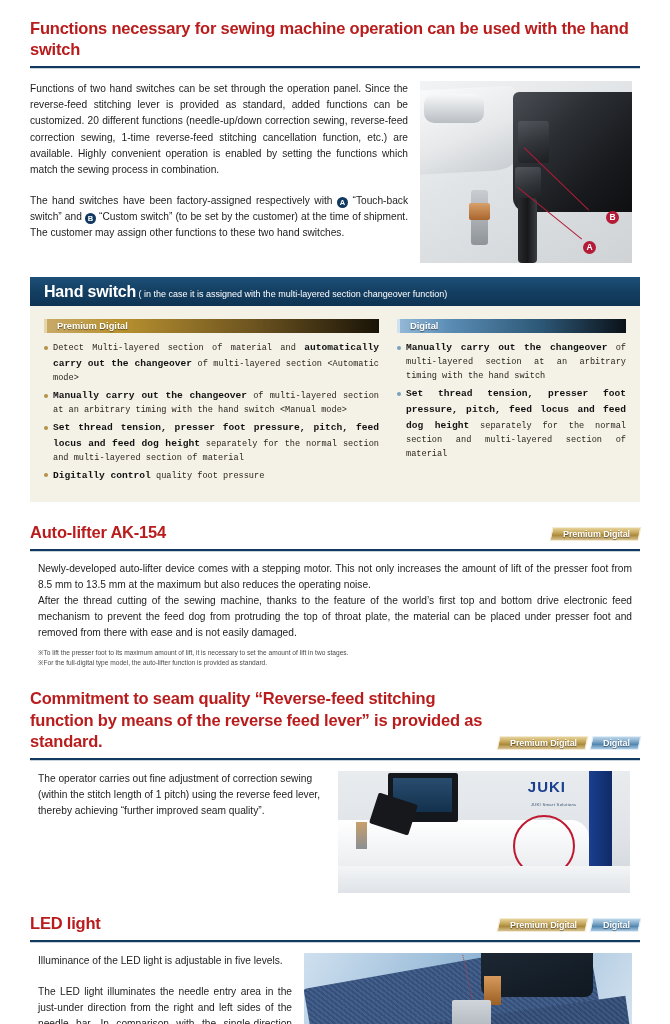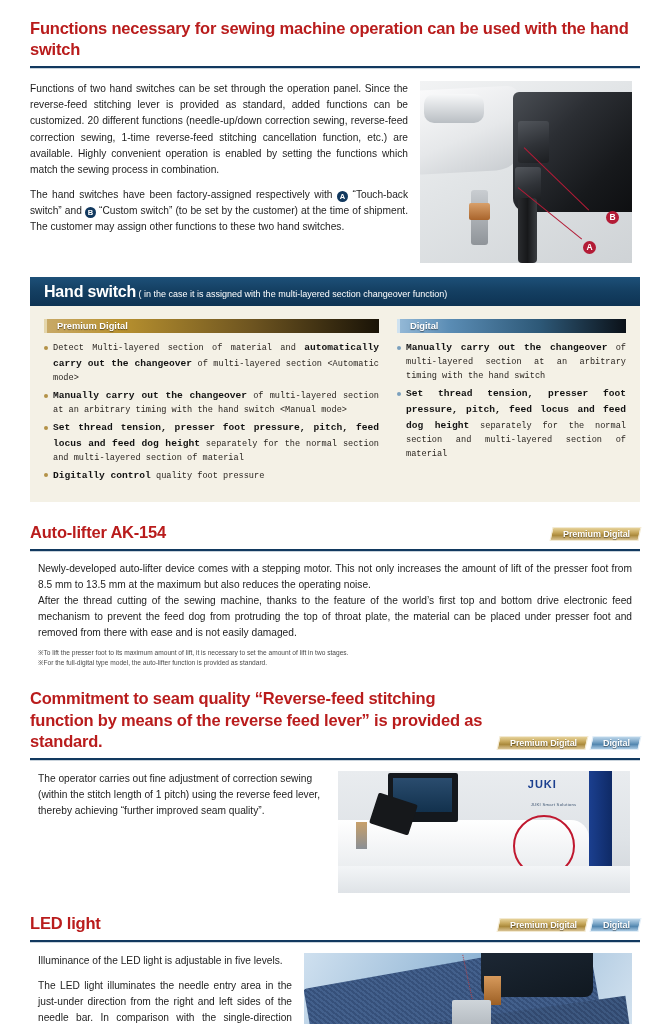--- a/index.html
+++ b/index.html
@@ -51,21 +51,21 @@
     border: 1px solid #e2eef7;
   }
 
   
   .body-text {
     font-size: 10.2px;
     line-height: 1.58;
     text-align: justify;
     color: #1d1d1d;
   }
-  .body-text p + p { margin-top: 9px; }
+  .body-text p + p { margin-top: 15px; }
   .note { font-size: 6.6px; line-height: 1.52; color: #4a4a4a; }
 
   .ab-mark {
     display: inline-block;
     width: 11px; height: 11px;
     border-radius: 50%;
     background: #12395f;
     color: #fff;
     font-size: 7.5px; font-weight: bold;
     text-align: center; line-height: 11px;
@@ -191,21 +191,21 @@
   .p2-panel { position:absolute; left:17%; top:2%; width:24%; height:40%;
     background:#14181d; border-radius:2px; }
   .p2-screen { position:absolute; left:19%; top:6%; width:20%; height:28%;
     background: linear-gradient(180deg,#2a4c6e,#12314d); }
   .p2-body { position:absolute; left:0; top:40%; width:86%; height:46%;
     background: linear-gradient(180deg,#ffffff,#e7eaed); border-radius:0 18px 0 0; }
   .p2-bluecol { position:absolute; left:86%; top:0; width:8%; height:100%;
     background: linear-gradient(90deg,#1b3f8f,#0f2a66); }
   .p2-lever { position:absolute; left:12%; top:22%; width:14%; height:26%;
     background:#16181b; transform: rotate(18deg); border-radius:2px; }
-  .p2-juki { position:absolute; left:65%; top:6%; font-size:11px; font-weight:bold;
+  .p2-juki { position:absolute; left:65%; top:6%; font-size:15px; font-weight:bold;
     color:#1b3f8f; letter-spacing:1px; font-family:"Liberation Sans", sans-serif; }
   .p2-slogan { position:absolute; left:66%; top:26%; font-size:4.2px; color:#39516e; letter-spacing:.3px; }
   .p2-circle { position:absolute; left:60%; top:36%; width:62px; height:62px;
     border:2.2px solid #c0182f; border-radius:50%; }
   .p2-table { position:absolute; left:0; top:78%; width:100%; height:22%;
     background: linear-gradient(180deg,#f3f5f7,#dfe3e7); }
   .p2-needle { position:absolute; left:6%; top:42%; width:4%; height:22%;
     background: linear-gradient(180deg,#c8a06a,#8a8f95); }
 
   

